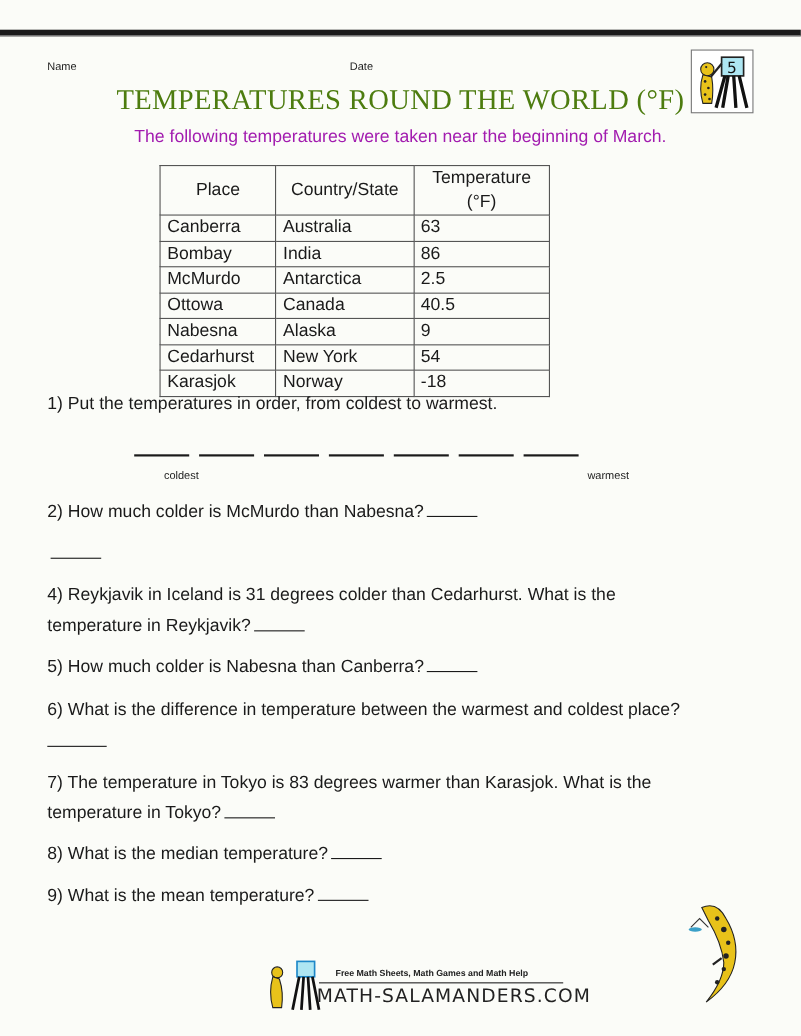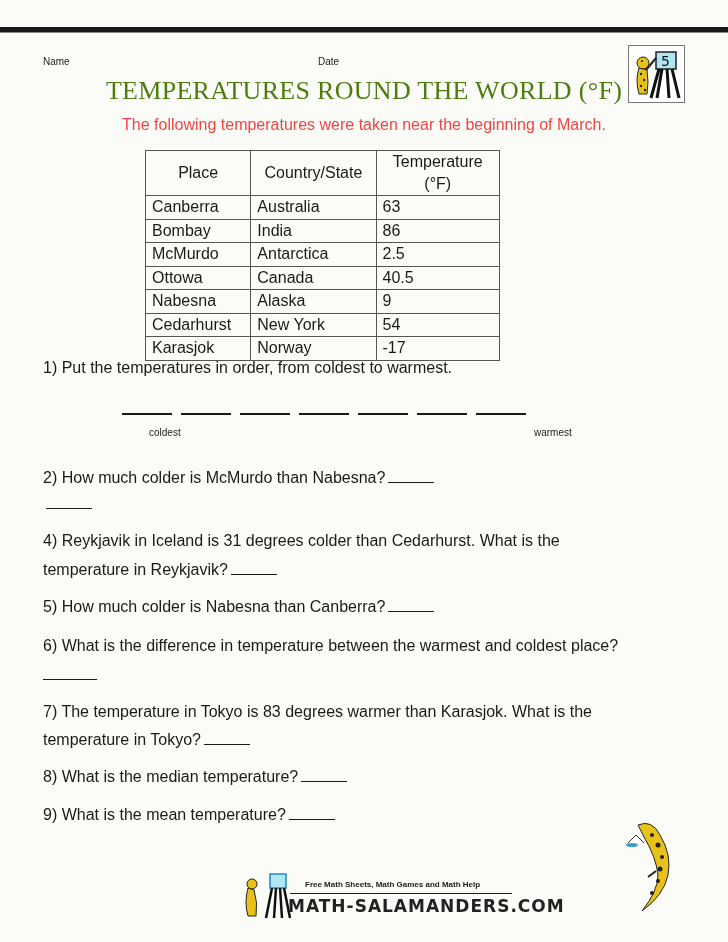--- a/index.html
+++ b/index.html
@@ -4,35 +4,35 @@
   <style>
     html, body { margin: 0; padding: 0; }
     body {
       width: 728px; height: 942px; background: #fbfcf8; position: relative; overflow: hidden;
       font-family: "Liberation Sans", "DejaVu Sans", sans-serif; color: #1a1a1a;
     }
     .top-rule { position: absolute; left: 0; top: 27px; width: 728px; height: 5px; background: #1a1a1a; border-bottom: 1px solid #888; }
     .field-label { position: absolute; top: 56px; font-size: 10px; color: #222; }
     .logo-box { position: absolute; left: 628px; top: 45px; width: 55px; height: 56px; border: 1px solid #777; background: #fff; }
     .title { position: absolute; left: 0; width: 728px; top: 76px; text-align: center; font-family: "Liberation Serif", "DejaVu Serif", serif; font-size: 26px; color: #4d7c0f; letter-spacing: 0.3px; }
-    .subtitle { position: absolute; left: 0; width: 728px; top: 116px; text-align: center; font-size: 16px; color: #ef4444; }
+    .subtitle { position: absolute; left: 0; width: 728px; top: 116px; text-align: center; font-size: 16px; color: #a21caf; }
     table.temps { position: absolute; left: 145px; top: 150px; width: 355px; border-collapse: collapse; font-size: 16px; }
     table.temps th, table.temps td { border: 1px solid #555; padding: 0 6px; height: 22.5px; line-height: 22px; font-weight: normal; }
     table.temps th { text-align: center; }
     table.temps td.num { text-align: left; }
     table.temps col.c1 { width: 128px; } table.temps col.c2 { width: 150px; } table.temps col.c3 { width: 159px; }
     .q { position: absolute; left: 43px; font-size: 16px; line-height: 29px; width: 660px; }
     .blank { display: inline-block; width: 46px; border-bottom: 1px solid #1a1a1a; height: 14px; vertical-align: baseline; margin-left: 3px; }
     .order-row { position: absolute; left: 122px; top: 405px; display: flex; gap: 9px; }
     .order-blank { width: 50px; border-bottom: 2px solid #1a1a1a; height: 8px; }
     .small-lbl { position: absolute; top: 427px; font-size: 10px; color: #222; }
     .footer-logo { position: absolute; left: 238px; top: 872px; width: 280px; height: 48px; }
     .footer-tag { position: absolute; left: 305px; top: 880px; font-size: 8px; font-weight: bold; color: #222; }
     .footer-rule { position: absolute; left: 290px; top: 893px; width: 222px; height: 1px; background: #222; }
-    .footer-site { position: absolute; left: 288px; top: 896px; font-size: 17px; font-weight: bold; letter-spacing: 1px; color: #222; font-family: "DejaVu Sans", sans-serif; }
+    .footer-site { position: absolute; left: 288px; top: 896px; font-size: 17px; font-weight: normal; letter-spacing: 1px; color: #222; font-family: "DejaVu Sans", sans-serif; }
     .salamander { position: absolute; left: 622px; top: 815px; width: 70px; height: 100px; }
   </style>
 </head>
 <body>
 
 <div class="top-rule"></div>
 
 <span class="field-label" style="left:43px;">Name</span>
 <span class="field-label" style="left:298px;padding-left:20px;">Date</span>
 
@@ -95,39 +95,39 @@
         <td class="num">9</td>
       </tr>
     <tr>
         <td>Cedarhurst</td>
         <td>New York</td>
         <td class="num">54</td>
       </tr>
     <tr>
         <td>Karasjok</td>
         <td>Norway</td>
-        <td class="num">-17</td>
+        <td class="num">-18</td>
       </tr>
   </tbody>
 </table>
 
 <div class="q" style="top:353px;">1) Put the temperatures in order, from coldest to warmest.</div>
 <div class="order-row">
   <div class="order-blank"></div>
   <div class="order-blank"></div>
   <div class="order-blank"></div>
   <div class="order-blank"></div>
   <div class="order-blank"></div>
   <div class="order-blank"></div>
   <div class="order-blank"></div>
 </div>
 <span class="small-lbl" style="left:149px;">coldest</span>
 <span class="small-lbl" style="left:534px;">warmest</span>
 
-<div class="q" style="top:451px;margin-top:12px;"><span>2) How much colder is McMurdo than Nabesna?</span><span class="blank"></span></div>
+<div class="q" style="top:451px;"><span>2) How much colder is McMurdo than Nabesna?</span><span class="blank"></span></div>
 <div class="q" style="top:489px;"><span class="blank"></span></div>
 <div class="q" style="top:526px;">4) Reykjavik in Iceland is 31 degrees colder than Cedarhurst. What is the</div>
 <div class="q" style="top:555px;"><span>temperature in Reykjavik?</span><span class="blank"></span></div>
 <div class="q" style="top:592px;"><span>5) How much colder is Nabesna than Canberra?</span><span class="blank"></span></div>
 <div class="q" style="top:631px;">6) What is the difference in temperature between the warmest and coldest place?</div>
 <div class="q" style="top:660px;"><span class="blank" style="margin-left:0;width:54px;"></span></div>
 <div class="q" style="top:697px;">7) The temperature in Tokyo is 83 degrees warmer than Karasjok. What is the</div>
 <div class="q" style="top:725px;"><span>temperature in Tokyo?</span><span class="blank"></span></div>
 <div class="q" style="top:762px;"><span>8) What is the median temperature?</span><span class="blank"></span></div>
 <div class="q" style="top:800px;"><span>9) What is the mean temperature?</span><span class="blank"></span></div>

